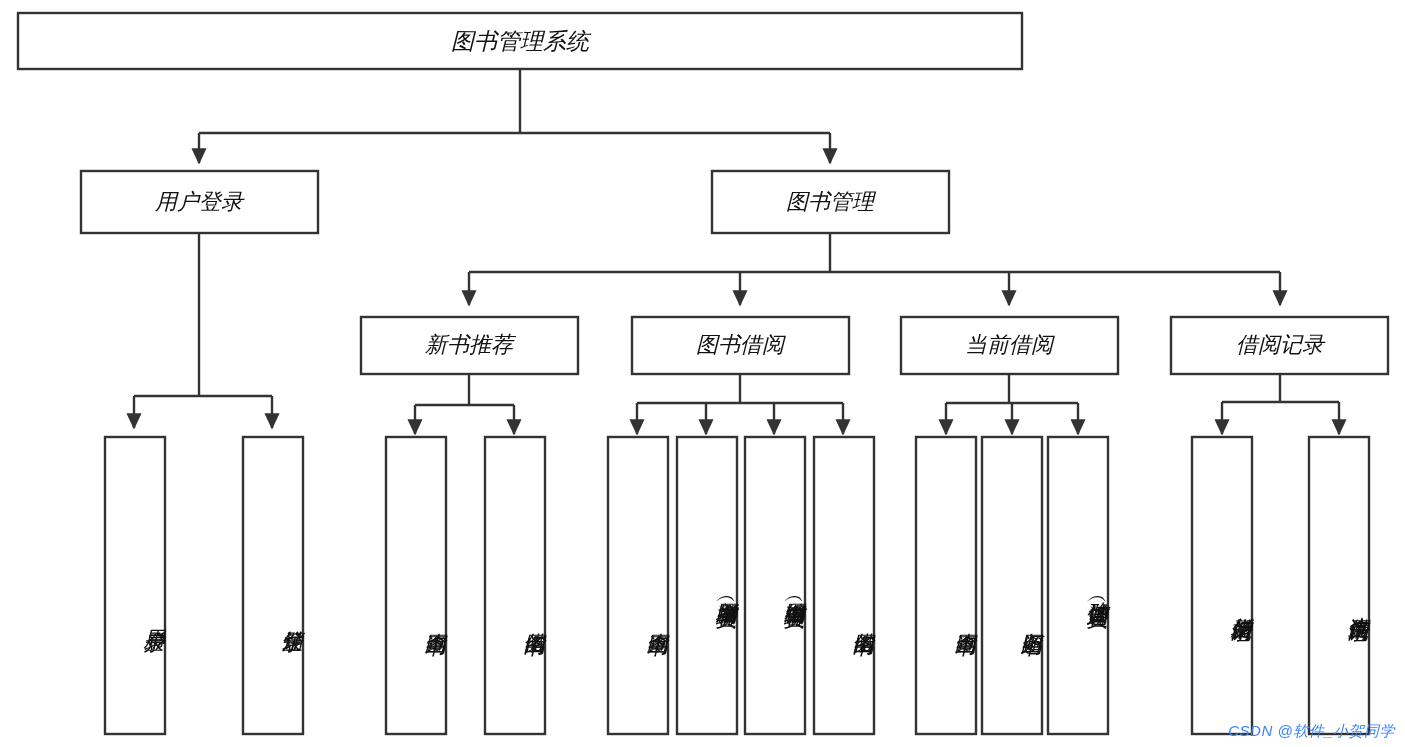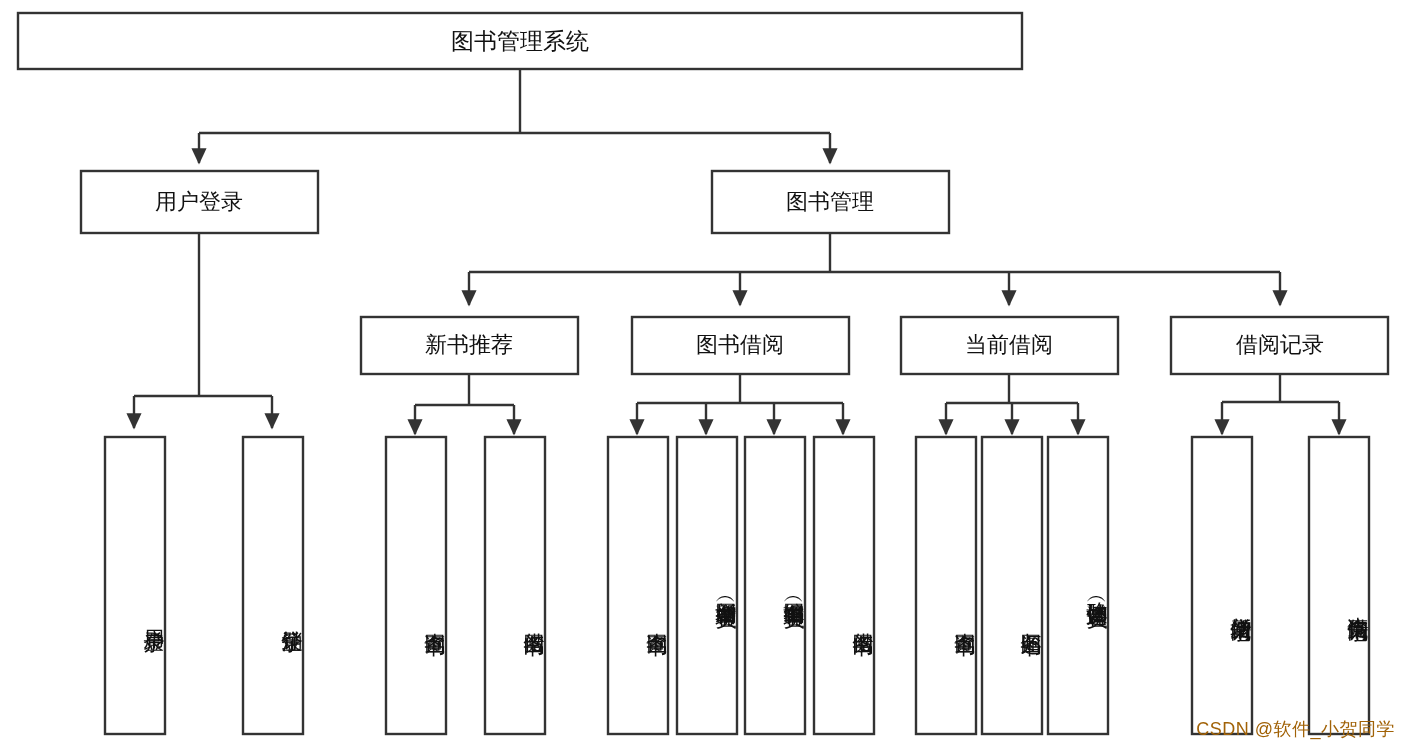--- a/index.html
+++ b/index.html
@@ -11,20 +11,21 @@
     width: 1405px;
     height: 747px;
     font-family: "Liberation Sans", sans-serif;
     overflow: hidden;
   }
   #diagram-root {
     position: relative;
     width: 1405px;
     height: 747px;
     background: #ffffff;
+    font-style: italic;
   }
   svg#diagram-svg {
     position: absolute;
     left: 0;
     top: 0;
     width: 1405px;
     height: 747px;
   }
   .node-box {
     fill: #ffffff;
@@ -66,22 +67,22 @@
     align-items: flex-start;
     justify-content: center;
     white-space: pre-line;
     pointer-events: none;
   }
   .watermark {
     position: absolute;
     right: 10px;
     bottom: 6px;
     font-family: "Liberation Sans", sans-serif;
-    font-size: 18px;
-    color: #a16207;
+    font-size: 15px;
+    color: #3b82f6;
     letter-spacing: 0.5px;
     white-space: nowrap;
     text-align: right;
   }
 </style>
 </head>
 <body>
 
 <div id="diagram-root">
 

